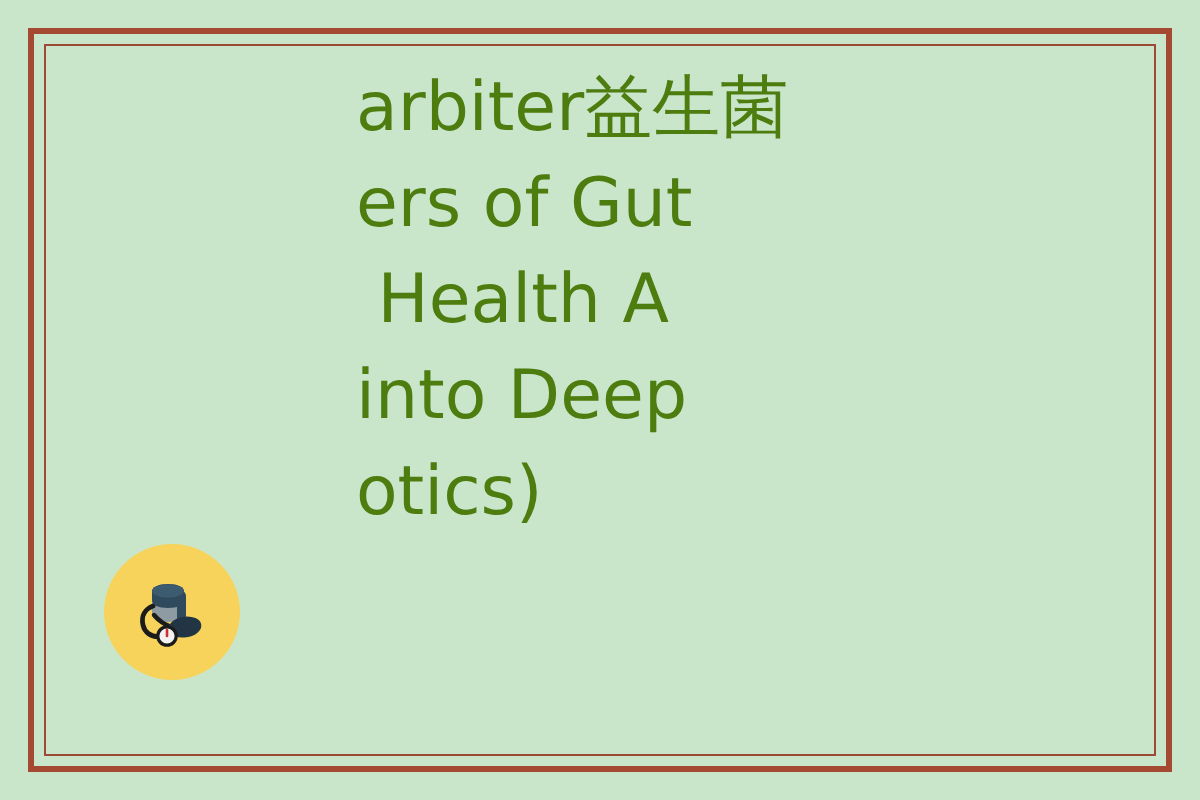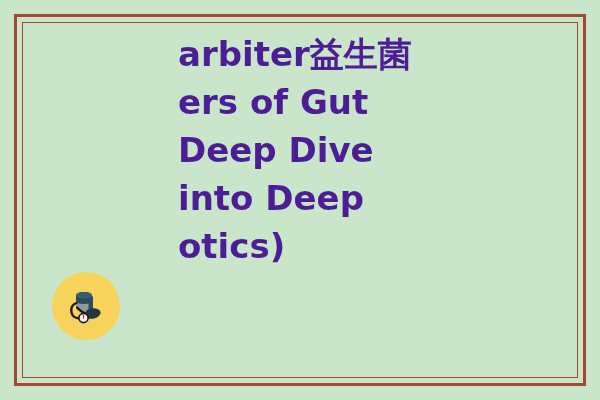--- a/index.html
+++ b/index.html
@@ -55,23 +55,23 @@
   #icon-badge svg {
     display: block;
   }
   #title-block {
     position: absolute;
     left: 178px;
     top: 30px;
     width: 240px;
   }
   .title-line {
-    color: #4c1d95;
+    color: #4d7c0f;
     font-family: "DejaVu Sans", sans-serif;
-    font-weight: bold;
+    font-weight: normal;
     font-size: 34px;
     line-height: 48px;
     letter-spacing: 0px;
     white-space: pre;
     text-align: left;
   }
 </style>
 </head>
 <body>
 
@@ -97,18 +97,18 @@
       <ellipse cx="29.5" cy="30.5" rx="8.2" ry="5.2" fill="#223544" transform="rotate(-8 29.5 30.5)"></ellipse>
 
       <circle cx="20.5" cy="35" r="4.6" fill="#f2f2f2" stroke="#1b1b1b" stroke-width="1.6"></circle>
       <line x1="20.5" y1="35" x2="20.5" y2="32" stroke="#d03030" stroke-width="1.3" stroke-linecap="round"></line>
     </svg>
   </div>
 
   <div id="title-block">
     <div class="title-line">arbiter益生菌</div>
     <div class="title-line">ers of Gut</div>
-    <div class="title-line">Deep Dive</div>
+    <div class="title-line"> Health A</div>
     <div class="title-line">into Deep</div>
     <div class="title-line">otics)</div>
   </div>
 
 </div>
 
 </body></html>

